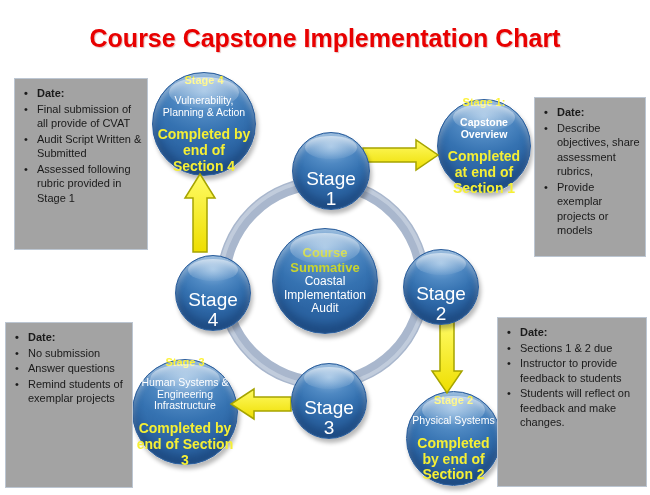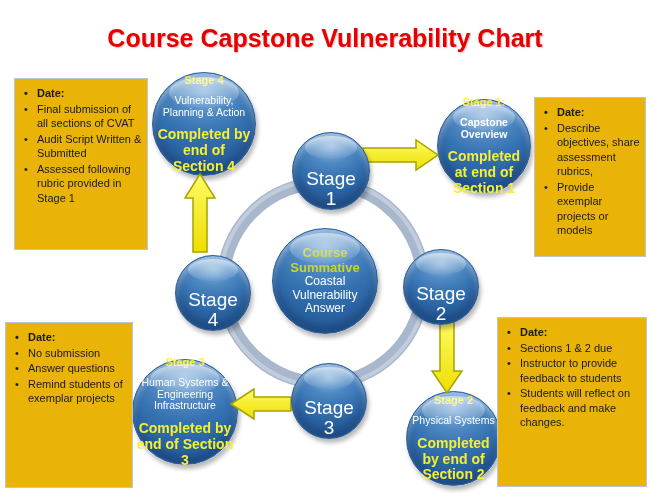--- a/index.html
+++ b/index.html
@@ -12,21 +12,21 @@
   
   .title {
     left:0; right:0; top:24px; text-align:center;
     font-size:25px; font-weight:bold; color:#e80000;
     text-shadow:1px 1px 1px rgba(150,0,0,0.25);
     z-index:7;
   }
 
   
   .notebox {
-    background:#eab308; border:1px solid #bcc6d2;
+    background:#a3a3a3; border:1px solid #bcc6d2;
     padding:7px 5px 6px 4px; font-size:11px; color:#1a1a1a;
     line-height:1.32; z-index:6; box-sizing:border-box;
   }
   .notebox ul { margin:0; padding:0 0 0 4px; list-style:none; }
   .notebox li { position:relative; padding-left:14px; margin-bottom:1px; }
   .notebox li::before { content:"\2022"; position:absolute; left:1px; top:0; }
   .notebox li.bold { font-weight:bold; }
   .nb-tl { left:14px;  top:78px;  width:134px; height:172px; }
   .nb-tr { left:534px; top:97px;  width:112px; height:160px; }
   .nb-bl { left:5px;   top:322px; width:128px; height:166px; }
@@ -131,27 +131,27 @@
   <span>Stage</span>
   <span>3</span>
 </div>
 <div class="abs orb scircle sc-4">
   <span>Stage</span>
   <span>4</span>
 </div>
 
 <div class="abs orb center-orb">
   <div class="h">Course Summative</div>
-  <div class="s">Coastal Vulnerability Answer</div>
+  <div class="s">Coastal Implementation Audit</div>
 </div>
 
 <div class="abs notebox nb-tl">
   <ul>
     <li class="bold">Date:</li>
-    <li>Final submission of all sections of CVAT</li>
+    <li>Final submission of all provide of CVAT</li>
     <li>Audit Script Written &amp; Submitted</li>
     <li>Assessed following rubric provided in Stage 1</li>
   </ul>
 </div>
 <div class="abs notebox nb-tr">
   <ul>
     <li class="bold">Date:</li>
     <li>Describe objectives, share assessment rubrics,</li>
     <li>Provide exemplar projects or models</li>
   </ul>
@@ -166,13 +166,13 @@
 </div>
 <div class="abs notebox nb-br">
   <ul>
     <li class="bold">Date:</li>
     <li>Sections 1 &amp; 2 due</li>
     <li>Instructor to provide feedback to students</li>
     <li>Students will reflect on feedback and make changes.</li>
   </ul>
 </div>
 
-<div class="abs title">Course Capstone Vulnerability Chart</div>
+<div class="abs title">Course Capstone Implementation Chart</div>
 
 </body></html>

